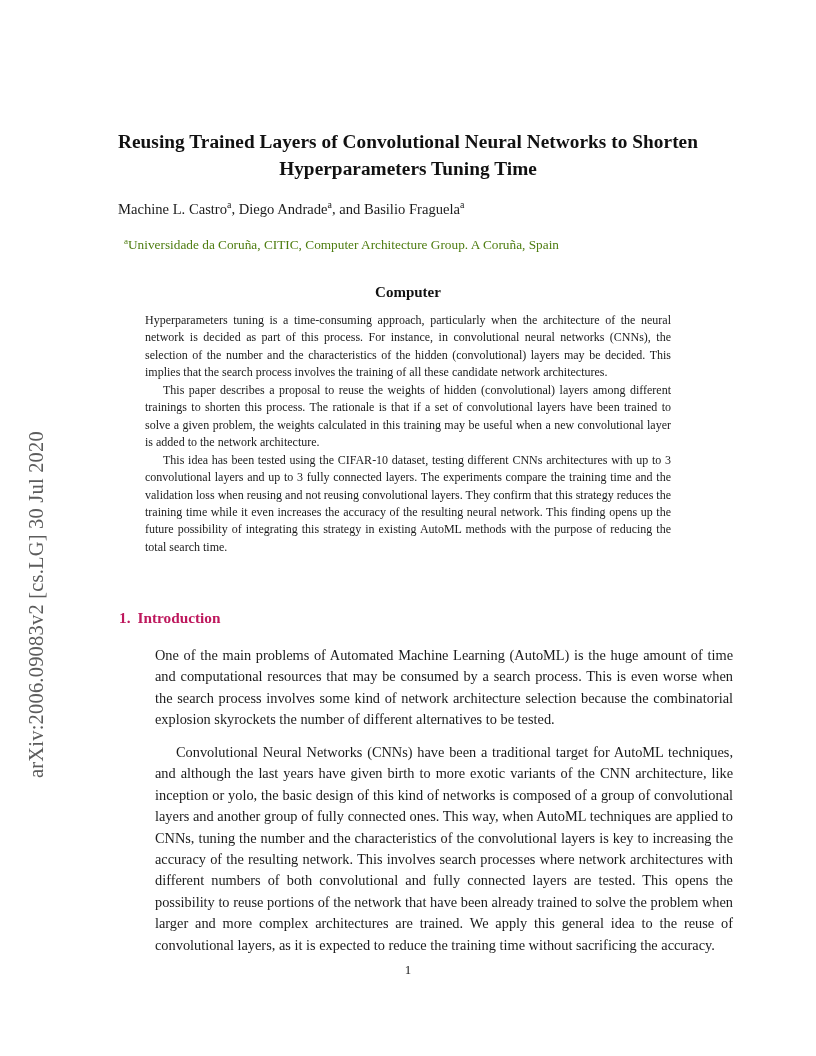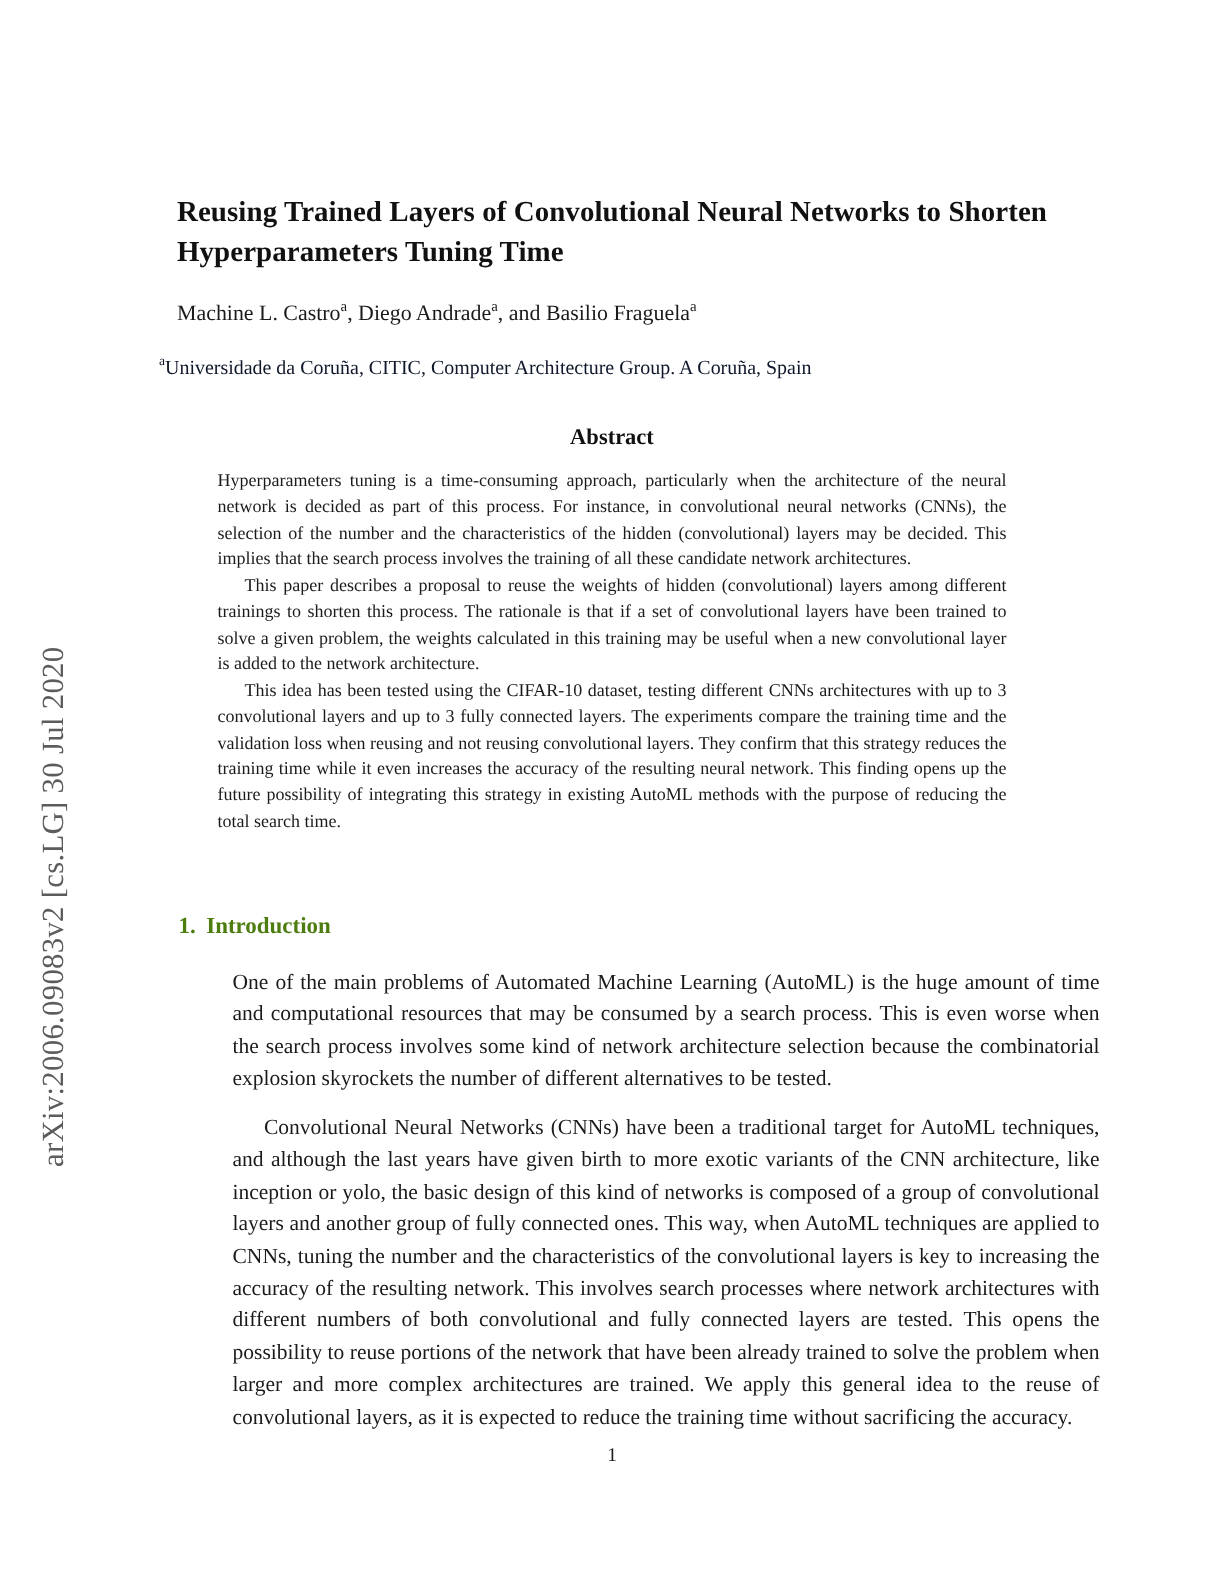--- a/index.html
+++ b/index.html
@@ -42,44 +42,45 @@
     white-space: nowrap;
     padding-left: 278px;
   }
 
   
   .title {
     position: absolute;
     left: 118px;
     top: 128px;
     width: 580px;
+    text-align: center;
     font-size: 19.3px;
     font-weight: bold;
     line-height: 1.42;
     letter-spacing: 0.05px;
     color: #111111;
   }
 
   .authors {
     position: absolute;
     left: 118px;
     top: 199px;
     width: 580px;
     font-size: 14.6px;
     line-height: 1.4;
     color: #1a1a1a;
   }
   .affil {
     position: absolute;
-    left: 106px;
+    left: 124px;
     top: 236px;
     width: 600px;
     font-size: 13.3px;
     line-height: 1.4;
-    color: #0f172a;
+    color: #4d7c0f;
   }
   sup {
     font-size: 0.68em;
     vertical-align: super;
     line-height: 0;
   }
 
   
   .abstract-head {
     position: absolute;
@@ -110,21 +111,21 @@
     text-indent: 0;
   }
 
   
   .section-head {
     position: absolute;
     left: 119px;
     top: 609px;
     font-size: 15.3px;
     font-weight: bold;
-    color: #4d7c0f;
+    color: #be185d;
   }
   .section-head .num {
     margin-right: 7px;
   }
 
   .body-text {
     position: absolute;
     left: 119px;
     top: 645px;
     width: 578px;
@@ -169,21 +170,21 @@
   <div class="title">Reusing Trained Layers of Convolutional Neural Networks to Shorten Hyperparameters Tuning Time</div>
 
   <div class="authors">
     <span>Machine L. Castro</span><sup>a</sup><span>, Diego Andrade</span><sup>a</sup><span>, and Basilio Fraguela</span><sup>a</sup>
   </div>
 
   <div class="affil">
     <sup>a</sup><span>Universidade da Coruña, CITIC, Computer Architecture Group. A Coruña, Spain</span>
   </div>
 
-  <div class="abstract-head">Abstract</div>
+  <div class="abstract-head">Computer</div>
 
   <div class="abstract-body">
     <p class="first">Hyperparameters tuning is a time-consuming approach, particularly when the architecture of the neural network is decided as part of this process. For instance, in convolutional neural networks (CNNs), the selection of the number and the characteristics of the hidden (convolutional) layers may be decided. This implies that the search process involves the training of all these candidate network architectures.</p>
     <p>This paper describes a proposal to reuse the weights of hidden (convolutional) layers among different trainings to shorten this process. The rationale is that if a set of convolutional layers have been trained to solve a given problem, the weights calculated in this training may be useful when a new convolutional layer is added to the network architecture.</p>
     <p>This idea has been tested using the CIFAR-10 dataset, testing different CNNs architectures with up to 3 convolutional layers and up to 3 fully connected layers. The experiments compare the training time and the validation loss when reusing and not reusing convolutional layers. They confirm that this strategy reduces the training time while it even increases the accuracy of the resulting neural network. This finding opens up the future possibility of integrating this strategy in existing AutoML methods with the purpose of reducing the total search time.</p>
   </div>
 
   <div class="section-head">
     <span class="num">1.</span><span>Introduction</span>
   </div>

